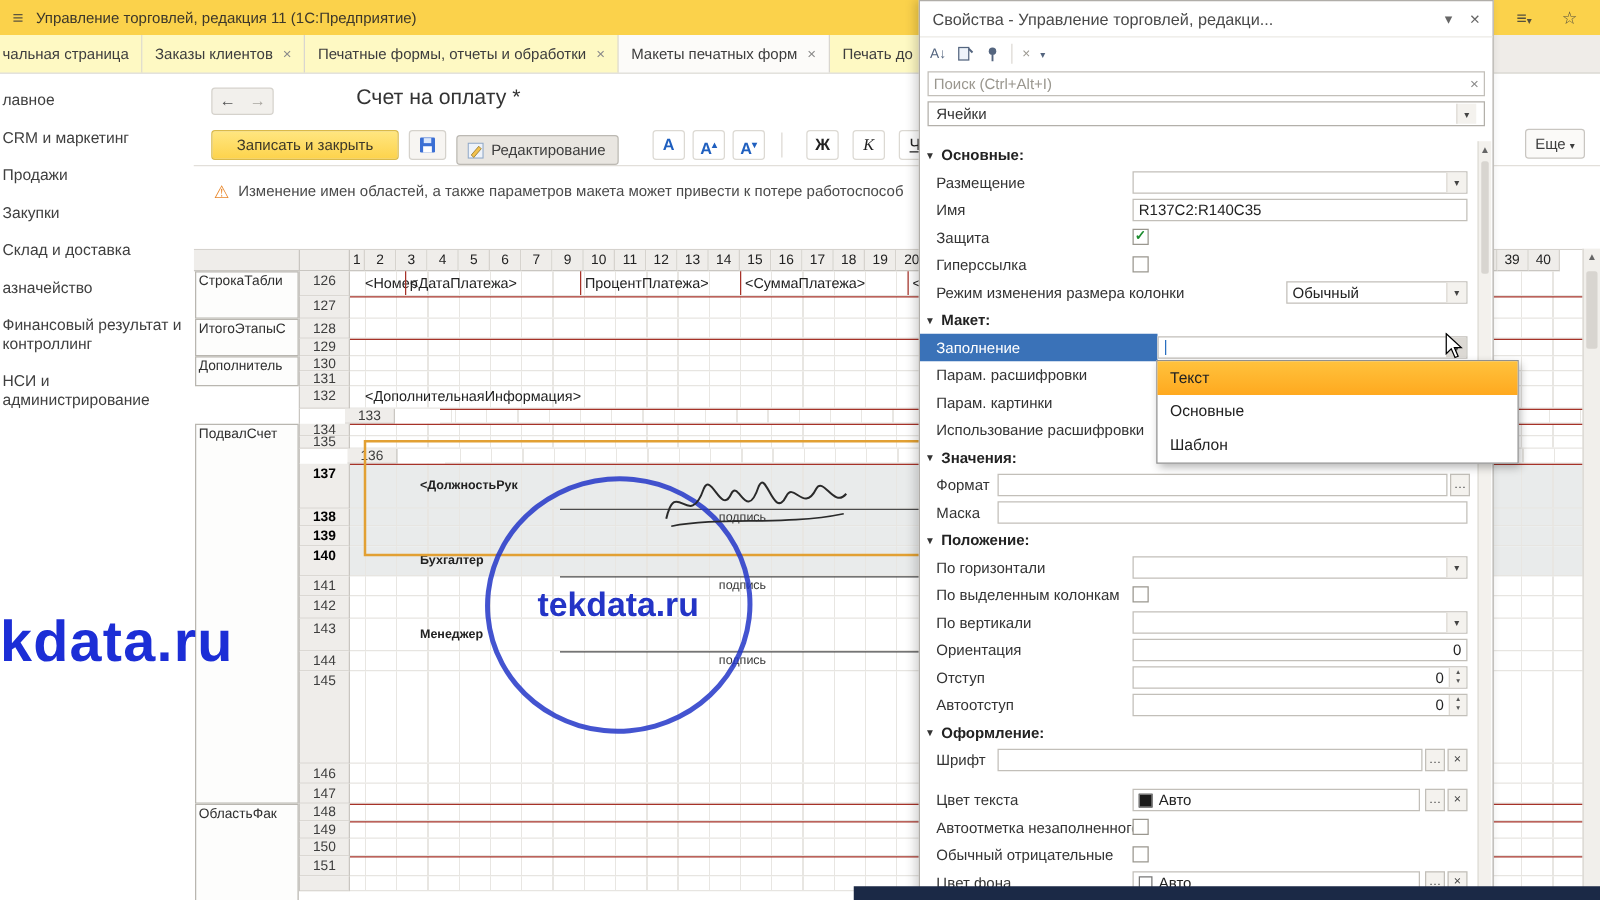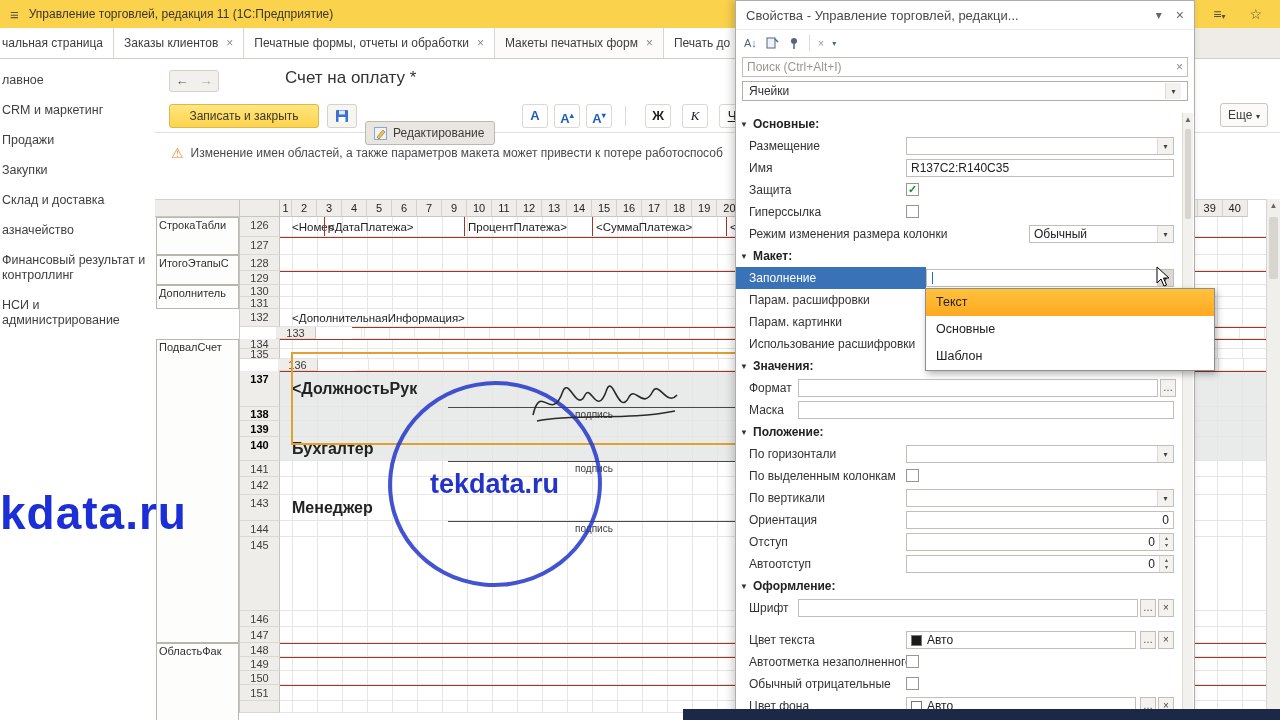--- a/index.html
+++ b/index.html
@@ -10,21 +10,21 @@
   .topbar { position:absolute; left:0; top:0; width:1280px; height:28px; background:#fbd24b;
             display:flex; align-items:center; gap:10px; padding:0 10px; font-size:12px; color:#3c372a; }
   .tb-menu { font-size:15px; color:#5d553f; cursor:pointer; }
   .tb-title { white-space:nowrap; }
   .tb-right { margin-left:auto; display:flex; gap:24px; font-size:14px; color:#55503e; padding-right:8px; }
 
   
   .tabstrip { position:absolute; left:0; top:28px; width:1280px; height:31px; background:#efece8;
               border-bottom:1px solid #d2cfc9; display:flex; }
   .tab { display:flex; align-items:center; padding:0 10px; font-size:12px; color:#3d3d3d;
-         border-right:1px solid #d9d6d0; background:#ffffff; white-space:nowrap; }
+         border-right:1px solid #d9d6d0; background:#fef9c3; white-space:nowrap; }
   .tab.active { background:#fcfbf9; }
   .tab:first-child { padding-left:2px; }
   .tab-close { margin-left:8px; color:#8a8a8a; font-size:12px; }
 
   
   .sidebar { position:absolute; left:0; top:59px; width:155px; bottom:0; background:#fff; padding:14px 4px 0 2px; }
   .side-item { font-size:12.5px; color:#3f3f3f; line-height:15px; margin-bottom:15px; cursor:pointer; }
 
   .watermark { position:absolute; left:0; top:486px; z-index:40; font-size:46px; font-weight:bold;
                color:#1c2ed6; letter-spacing:1px; pointer-events:none; }
@@ -36,21 +36,21 @@
   .navbtn { width:24px; height:20px; text-align:center; line-height:19px; font-size:13px; color:#555; }
   .navbtn.dis { color:#a9a6a0; }
   .m-title { position:absolute; left:130px; top:9px; font-size:17px; color:#333; }
 
   .m-toolbar { position:absolute; left:0; top:40px; right:0; height:34px; border-bottom:1px solid #e2dfda; }
   .btn-yellow { position:absolute; left:14px; top:5px; width:150px; height:24px;
                 background:linear-gradient(#ffe680,#fdd34c); border:1px solid #d9b94a; border-radius:3px;
                 font-size:12px; color:#3d3828; text-align:center; line-height:22px; }
   .btn-save { position:absolute; left:172px; top:5px; width:30px; height:24px; border:1px solid #d5d2cc;
               border-radius:3px; background:#f7f5f2; display:flex; align-items:center; justify-content:center; }
-  .btn-edit { position:absolute; left:210px; top:22px; height:24px; padding:0 10px 0 8px;
+  .btn-edit { position:absolute; left:210px; top:9px; height:24px; padding:0 10px 0 8px;
               background:#e9e6e1; border:1px solid #bcb9b3; border-radius:3px; display:flex; gap:6px;
               align-items:center; font-size:12px; color:#3d3d3d; }
   .fbtn { position:absolute; top:5px; width:26px; height:24px; border:1px solid #dcd9d3; border-radius:3px;
           background:#fff; text-align:center; line-height:22px; font-size:13px; }
   .fA  { color:#1f5fbf; font-weight:bold; }
   .fup::after { content:"▴"; font-size:8px; color:#1f5fbf; vertical-align:super; }
   .fdn::after { content:"▾"; font-size:8px; color:#1f5fbf; vertical-align:super; }
   .fB { font-weight:bold; color:#222; }
   .fI { font-style:italic; font-family:"Liberation Serif", serif; color:#222; }
   .fU { text-decoration:underline; color:#222; }
@@ -76,21 +76,21 @@
   .rnum { width:40px; flex:none; background:#efedea; border-right:1px solid #c9c6c1;
           border-bottom:1px solid #dbd8d3; text-align:center; color:#3d3d3d; overflow:hidden; }
   .rnum.rsel { font-weight:bold; color:#000; }
   .rcontent { flex:1; position:relative; border-bottom:1px solid #e7e5e1;
               background-image:repeating-linear-gradient(90deg,#e8e6e2 0 1px,transparent 1px 25px);
               background-position:12px 0; }
   .rcontent.sel { background-color:#e9ebeb; }
   .redline { position:absolute; left:0; right:0; top:0; border-top:1px solid #a63228; z-index:3; }
   .vdiv { position:absolute; top:0; bottom:0; border-left:1px solid #a63228; z-index:3; }
   .celltext { position:absolute; top:50%; transform:translateY(-50%); white-space:nowrap; font-size:11.5px; z-index:2; }
-  .celltext.cbold { font-weight:bold; font-size:16px; }
+  .celltext.cbold { font-weight:bold; font-size:10px;margin-left:44px; }
   .sigline { position:absolute; left:168px; width:292px; top:0; border-top:1px solid #4a4a4a; z-index:2; }
   .siglabel { position:absolute; left:168px; width:292px; top:2px; text-align:center; font-size:10px; color:#3a3a3a; z-index:2; }
   .areas { position:absolute; left:0; top:18px; width:85px; z-index:4; }
   .area { position:absolute; left:1px; width:83px; border:1px solid #b9b6b0; background:#fdfdfc;
           padding:1px 2px; white-space:nowrap; overflow:hidden; font-size:11px; color:#2f2f2f; }
   .selrect { position:absolute; left:136px; top:153px; width:822px; height:93px; border:2px solid #e2a033;
              z-index:5; pointer-events:none; }
   .stamp { position:absolute; left:233px; top:322px; width:214px; height:206px; border:4px solid rgba(35,54,200,.85);
            border-radius:50%; transform:rotate(-5deg); z-index:6; display:flex; align-items:center;
            justify-content:center; pointer-events:none; }

